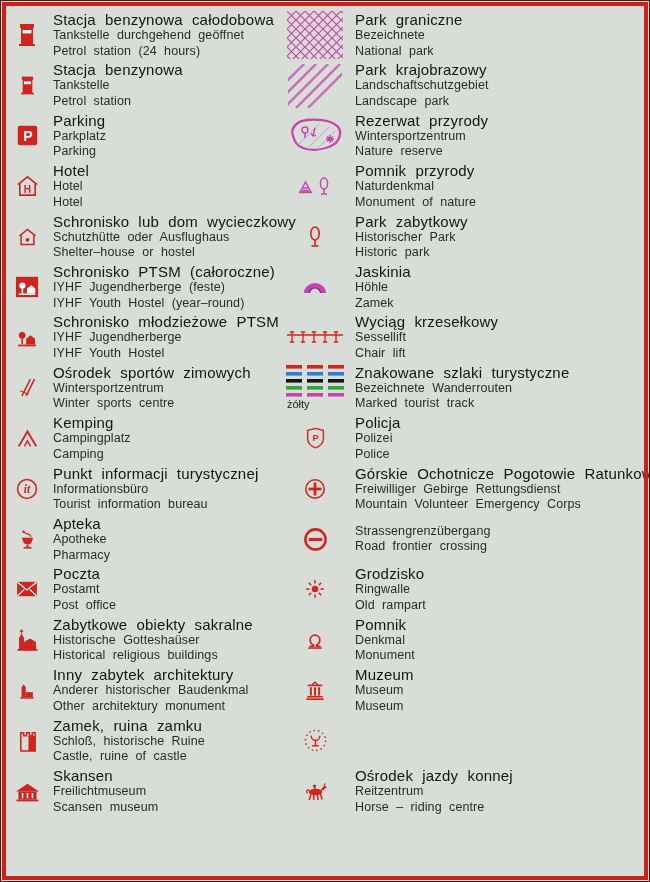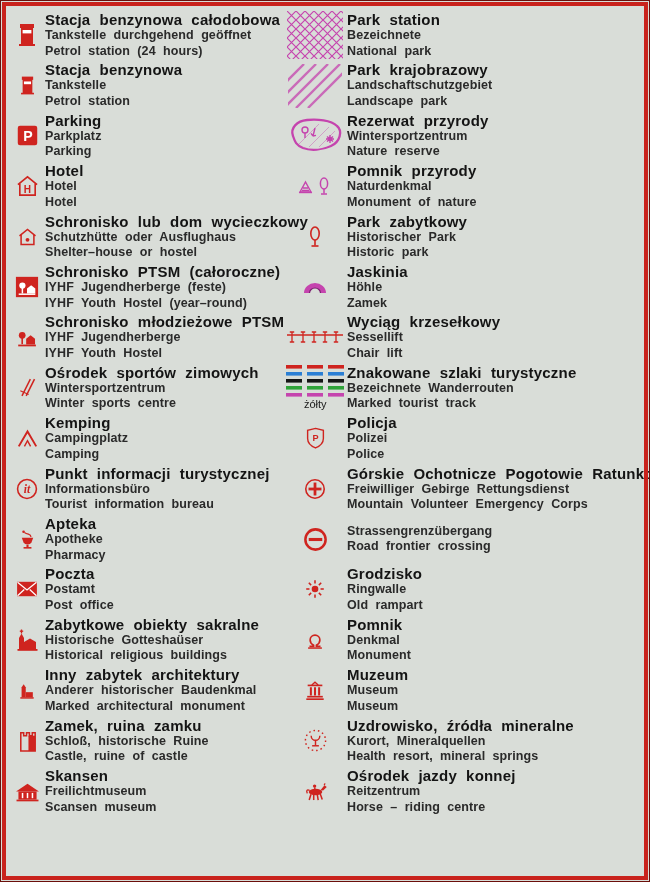--- a/index.html
+++ b/index.html
@@ -18,24 +18,24 @@
     box-sizing:border-box;border:1px solid #6b0f0b;overflow:hidden;
   }
   .frame{position:absolute;inset:1px;border:4px solid #c9221c;pointer-events:none;z-index:5;}
   .cols{position:absolute;top:9px;left:8px;right:6px;bottom:8px;display:flex;}
   .col{display:flex;flex-direction:column;}
   .col-left{width:274px;flex:0 0 274px;}
   .col-right{flex:1;}
   .entry{display:flex;align-items:center;height:50.4px;flex:0 0 50.4px;}
   .icon-cell{flex:0 0 36px;display:flex;flex-direction:column;align-items:center;justify-content:center;}
   .col-right .icon-cell{flex:0 0 64px;}
-  .labels{margin-left:0;min-width:0;font-weight:bold;}
+  .labels{margin-left:8px;min-width:0;}
   .pl{font-size:15px;line-height:17px;color:#141414;word-spacing:0.32em;letter-spacing:0.2px;white-space:nowrap;}
   .de,.en{font-size:12.5px;line-height:15.6px;color:#2a2a2a;word-spacing:0.3em;letter-spacing:0.1px;white-space:nowrap;}
-  .note{font-size:11px;line-height:12px;color:#1b1b1b;align-self:flex-start;margin:1px 0 0 21px;}
+  .note{font-size:11px;line-height:12px;color:#1b1b1b;align-self:flex-start;margin:1px 0 0 4px;}
   .icon{display:block;}
   .icon svg{display:block;}
 </style>
 </head>
 <body>
 
 <div class="page">
   <div class="frame"></div>
   <div class="cols">
     <div class="col col-left" id="col-left">
@@ -262,21 +262,21 @@
                 <path d="M5 9 L8 4.5 L11 9 z" fill="var(--red)"></path>
                 <rect x="5.5" y="9" width="5" height="11" fill="var(--red)"></rect>
                 <rect x="10.5" y="14" width="8.5" height="6" fill="var(--red)"></rect>
                 <rect x="4" y="20" width="16" height="1.8" fill="var(--red)"></rect>
               </svg>
             </span>
           </div>
           <div class="labels">
             <div class="pl">Inny zabytek architektury</div>
             <div class="de">Anderer historischer Baudenkmal</div>
-            <div class="en">Marked architectural monument</div>
+            <div class="en">Other architektury monument</div>
           </div>
         </div>
         <div class="entry">
           <div class="icon-cell">
             <span class="icon">
               <svg width="23" height="25" viewBox="0 0 24 26">
                 <path d="M5 24 V5 h3 v3 h3 V5 h3 v3 h3 V5 h3 V24 z" fill="none" stroke="var(--red)" stroke-width="1.6"></path>
                 <rect x="13" y="8" width="7" height="16" fill="var(--red)"></rect>
               </svg>
             </span>
@@ -315,21 +315,21 @@
                 <defs>
                   <pattern id="xh-pat" width="9" height="9" patternUnits="userSpaceOnUse">
                     <path d="M0 9 L9 0 M0 0 L9 9" stroke="var(--magenta)" stroke-width="1.2" fill="none"></path>
                   </pattern>
                 </defs>
                 <rect width="56" height="48" fill="url(#xh-pat)"></rect>
               </svg>
             </span>
           </div>
           <div class="labels">
-            <div class="pl">Park station</div>
+            <div class="pl">Park graniczne</div>
             <div class="de">Bezeichnete</div>
             <div class="en">National park</div>
           </div>
         </div>
         <div class="entry">
           <div class="icon-cell">
             <span class="icon">
               <svg width="54" height="44" viewBox="0 0 54 44">
                 <g stroke="var(--magenta)" stroke-width="2.4" opacity="0.75">
                   <path d="M-4 44 L40 0"></path>
@@ -590,25 +590,20 @@
           <div class="icon-cell">
             <span class="icon">
               <svg width="25" height="25" viewBox="0 0 26 26">
                 <circle cx="13" cy="13" r="10.5" fill="none" stroke="var(--red)" stroke-width="1.5" stroke-dasharray="1.6 3.1"></circle>
                 <path d="M8.5 8 a4.5 4.8 0 0 0 9 0" fill="none" stroke="var(--red)" stroke-width="1.5"></path>
                 <path d="M13 12.5 v5.5" stroke="var(--red)" stroke-width="1.5"></path>
                 <path d="M9.5 18.5 h7" stroke="var(--red)" stroke-width="1.5"></path>
               </svg>
             </span>
           </div>
-          <div class="labels">
-            <div class="pl">Uzdrowisko, źródła mineralne</div>
-            <div class="de">Kurort, Mineralquellen</div>
-            <div class="en">Health resort, mineral springs</div>
-          </div>
         </div>
         <div class="entry">
           <div class="icon-cell">
             <span class="icon">
               <svg width="27" height="21" viewBox="0 0 30 23">
                 <ellipse cx="15" cy="12" rx="7.5" ry="3.6" fill="var(--red)"></ellipse>
                 <path d="M20.5 10 L25 4.5 L27.5 6.5 L23.5 10.5 z" fill="var(--red)"></path>
                 <path d="M24.5 4.5 l1.2 -2" stroke="var(--red)" stroke-width="1.3"></path>
                 <path d="M8.5 10.5 C5.5 8 4.5 11.5 6 13.5" fill="none" stroke="var(--red)" stroke-width="1.5"></path>
                 <g stroke="var(--red)" stroke-width="1.7">

